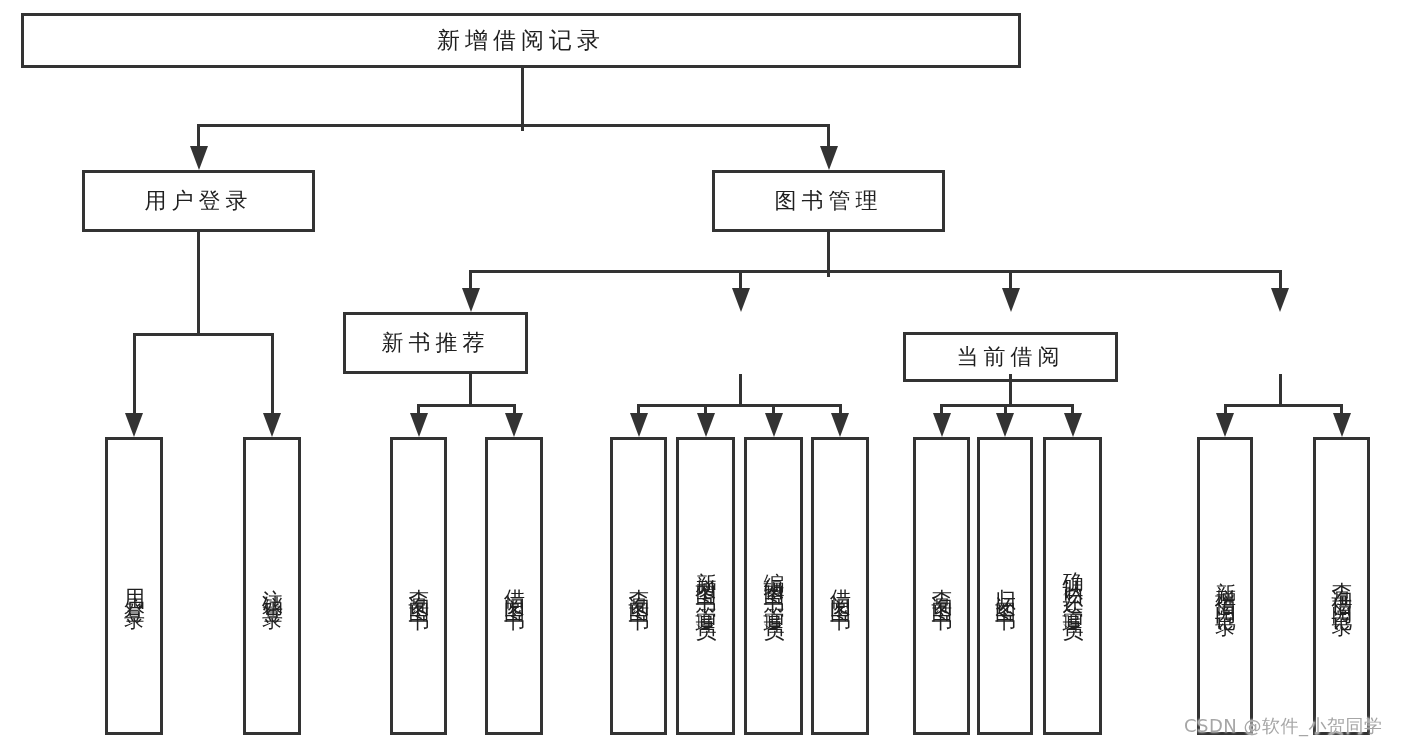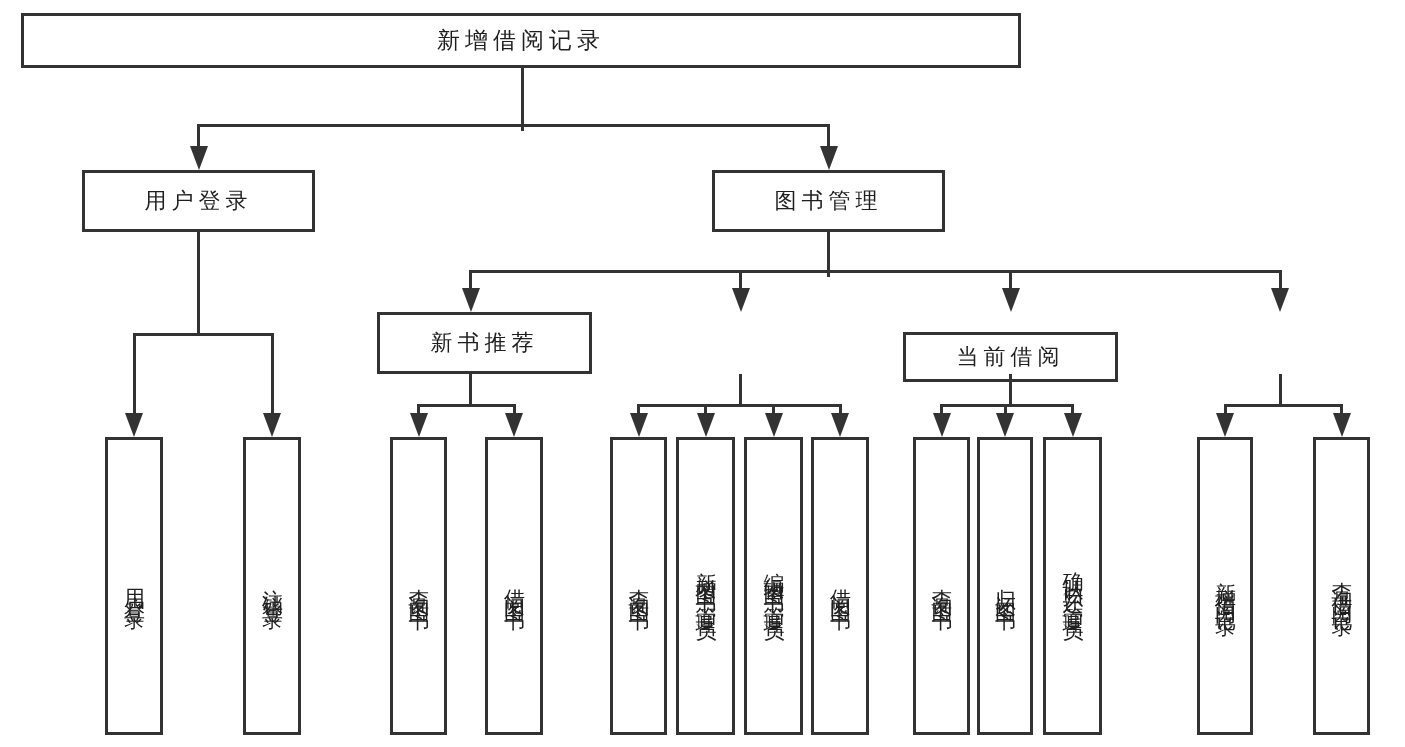--- a/index.html
+++ b/index.html
@@ -98,21 +98,21 @@
   <div class="line" style="left:469px;top:270px;width:813px;height:3px"></div>
   <div class="line" style="left:469px;top:270px;width:3px;height:20px"></div>
   <div class="arrow" style="left:462px;top:288px"></div>
   <div class="line" style="left:739px;top:270px;width:3px;height:20px"></div>
   <div class="arrow" style="left:732px;top:288px"></div>
   <div class="line" style="left:1009px;top:270px;width:3px;height:20px"></div>
   <div class="arrow" style="left:1002px;top:288px"></div>
   <div class="line" style="left:1279px;top:270px;width:3px;height:20px"></div>
   <div class="arrow" style="left:1271px;top:288px"></div>
 
-  <div class="box h" style="left:377px;top:312px;width:215px;height:62px">新书推荐</div>
+  <div class="box h" style="left:343px;top:312px;width:185px;height:62px">新书推荐</div>
   <div class="box h" style="left:903px;top:332px;width:215px;height:50px">当前借阅</div>
 
   <div class="line" style="left:469px;top:374px;width:3px;height:32px"></div>
   <div class="line" style="left:417px;top:404px;width:99px;height:3px"></div>
   <div class="line" style="left:417px;top:404px;width:3px;height:13px"></div>
   <div class="arrow" style="left:410px;top:413px"></div>
   <div class="line" style="left:513px;top:404px;width:3px;height:13px"></div>
   <div class="arrow" style="left:505px;top:413px"></div>
 
   <div class="line" style="left:739px;top:374px;width:3px;height:32px"></div>
@@ -179,14 +179,15 @@
     <span class="leaf-label">确认归还（管理员）</span>
   </div>
 
   <div class="box" style="left:1197px;top:437px;width:56px;height:298px">
     <span class="leaf-label">新增借阅记录</span>
   </div>
   <div class="box" style="left:1313px;top:437px;width:57px;height:298px">
     <span class="leaf-label">查询借阅记录</span>
   </div>
 
+  <div class="watermark">CSDN @软件_小贺同学</div>
 
 </div>
 
 </body></html>

